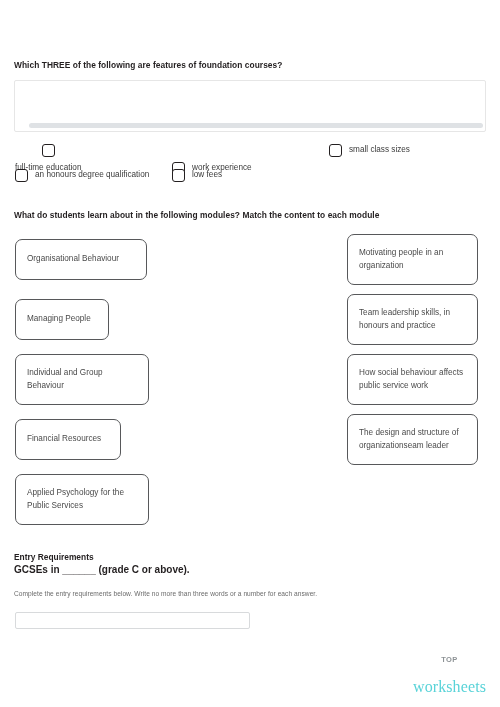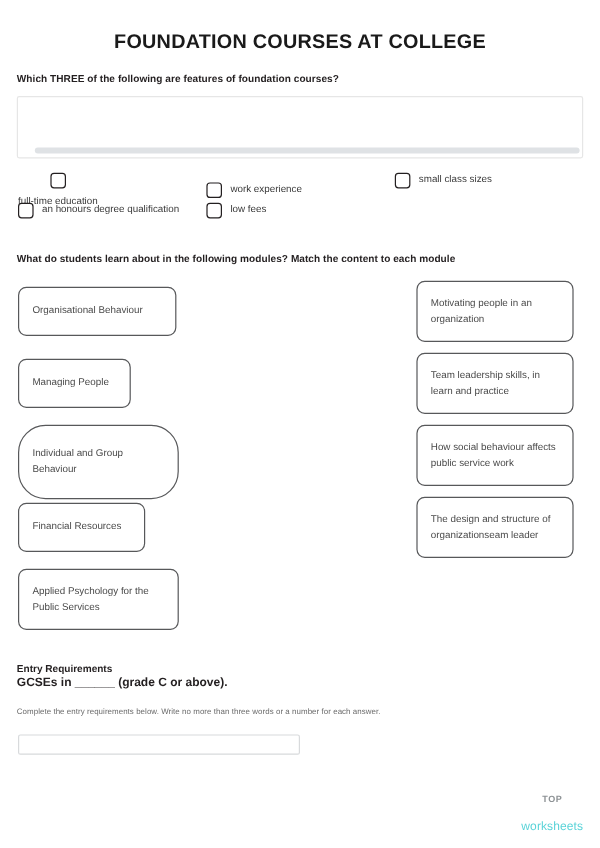--- a/index.html
+++ b/index.html
@@ -91,21 +91,21 @@
     background: #fff;
     flex: 0 0 auto;
   }
   .opt-label {
     font-size: 8.2px;
     color: #3a3a3a;
     white-space: nowrap;
     line-height: 1;
   }
   .opt-r0c0 { left: 15px;  top: 0px; flex-direction: column;  }
-  .opt-r0c1 { left: 172px; top: 8px;  }
+  .opt-r0c1 { left: 172px; top: 18px;  }
   .opt-r0c2 { left: 329px; top: 0px;  }
   .opt-r1c0 { left: 15px;  top: 25px; }
   .opt-r1c1 { left: 172px; top: 25px; }
 
   
   .q2-prompt {
     position: absolute;
     left: 14px;
     top: 210px;
     font-size: 8.4px;
@@ -125,21 +125,21 @@
     padding: 0 11px;
     font-size: 8.2px;
     line-height: 1.55;
     color: #4a4a4a;
   }
   .match-box span { display: block; }
 
   
   .lb0 { left: 15px; top: 239px; width: 132px; height: 41px; }
   .lb1 { left: 15px; top: 299px; width: 94px;  height: 41px; }
-  .lb2 { left: 15px; top: 354px; width: 134px; height: 62px; border-radius: 23px; }
+  .lb2 { left: 15px; top: 354px; width: 134px; height: 51px; }
   .lb3 { left: 15px; top: 419px; width: 106px; height: 41px; }
   .lb4 { left: 15px; top: 474px; width: 134px; height: 51px; }
 
   
   .rb0 { left: 347px; top: 234px; width: 131px; height: 51px; }
   .rb1 { left: 347px; top: 294px; width: 131px; height: 51px; }
   .rb2 { left: 347px; top: 354px; width: 131px; height: 51px; }
   .rb3 { left: 347px; top: 414px; width: 131px; height: 51px; }
   .rb4 { left: 347px; top: 474px; width: 131px; height: 51px; }
 
@@ -194,32 +194,32 @@
   }
   .logo-top {
     font-size: 7.5px;
     font-weight: bold;
     color: #8d9295;
     letter-spacing: 0.4px;
     display: block;
     margin-bottom: 16px;
   }
   .logo-worksheets {
-    font-size: 10px;
+    font-size: 16px;
     color: #59d3d8;
     letter-spacing: 0.1px;
     display: block;
+    font-family: Liberation Serif, serif;
   }
 </style>
 </head>
 <body>
 
 <div class="sheet">
 
-  <div class="page-title">FOUNDATION COURSES AT COLLEGE</div>
 
   <div class="q1-prompt">Which THREE of the following are features of foundation courses?</div>
 
   <div class="embed-panel">
     <div class="embed-scroll-track"></div>
   </div>
 
   <div class="options">
     <div class="opt opt-r0c0">
       <div class="opt-box"></div>
@@ -258,21 +258,21 @@
     <span>Financial Resources</span>
   </div>
   <div class="match-box rb0">
     <span>Motivating people in an organization</span>
   </div>
 
   <div class="match-box lb4">
     <span>Applied Psychology for the Public Services</span>
   </div>
   <div class="match-box rb1">
-    <span>Team leadership skills, in learn and practice</span>
+    <span>Team leadership skills, in honours and practice</span>
   </div>
   <div class="match-box rb2">
     <span>How social behaviour affects public service work</span>
   </div>
   <div class="match-box rb3">
     <span>The design and structure of organizationseam leader</span>
   </div>
 
   <div class="entry-heading">Entry Requirements</div>
   <div class="entry-line">GCSEs in ______ (grade C or above).</div>

